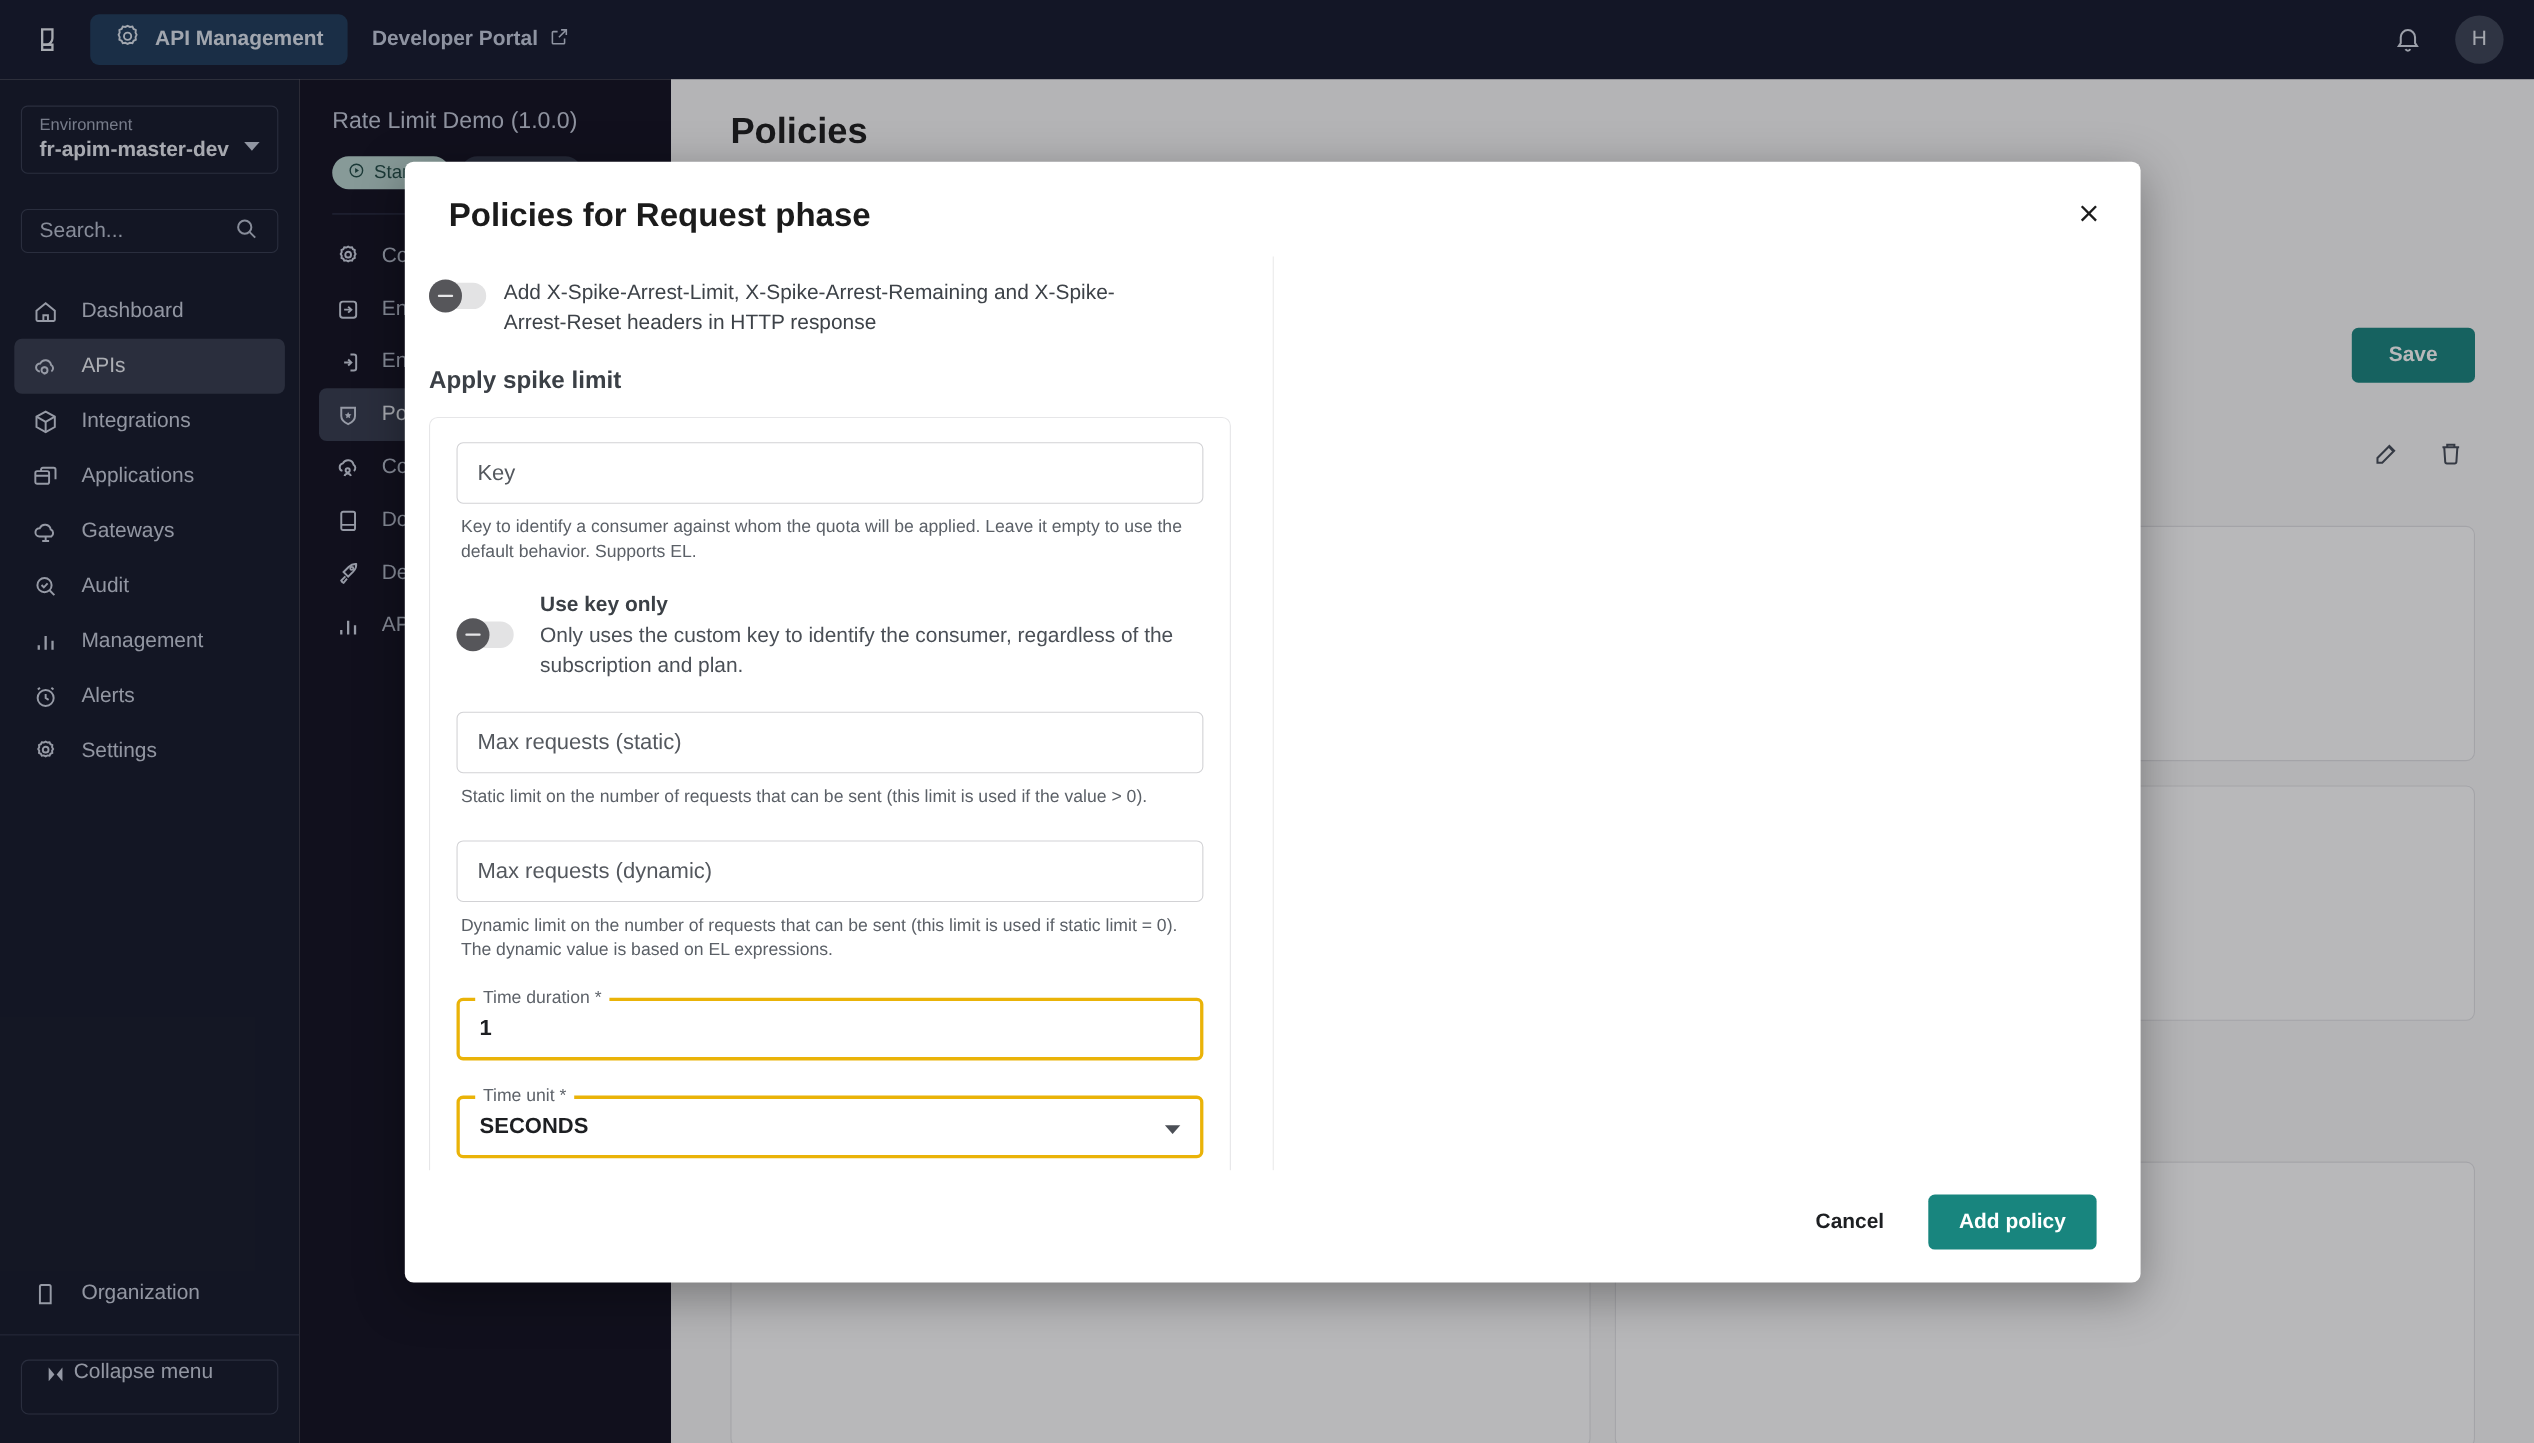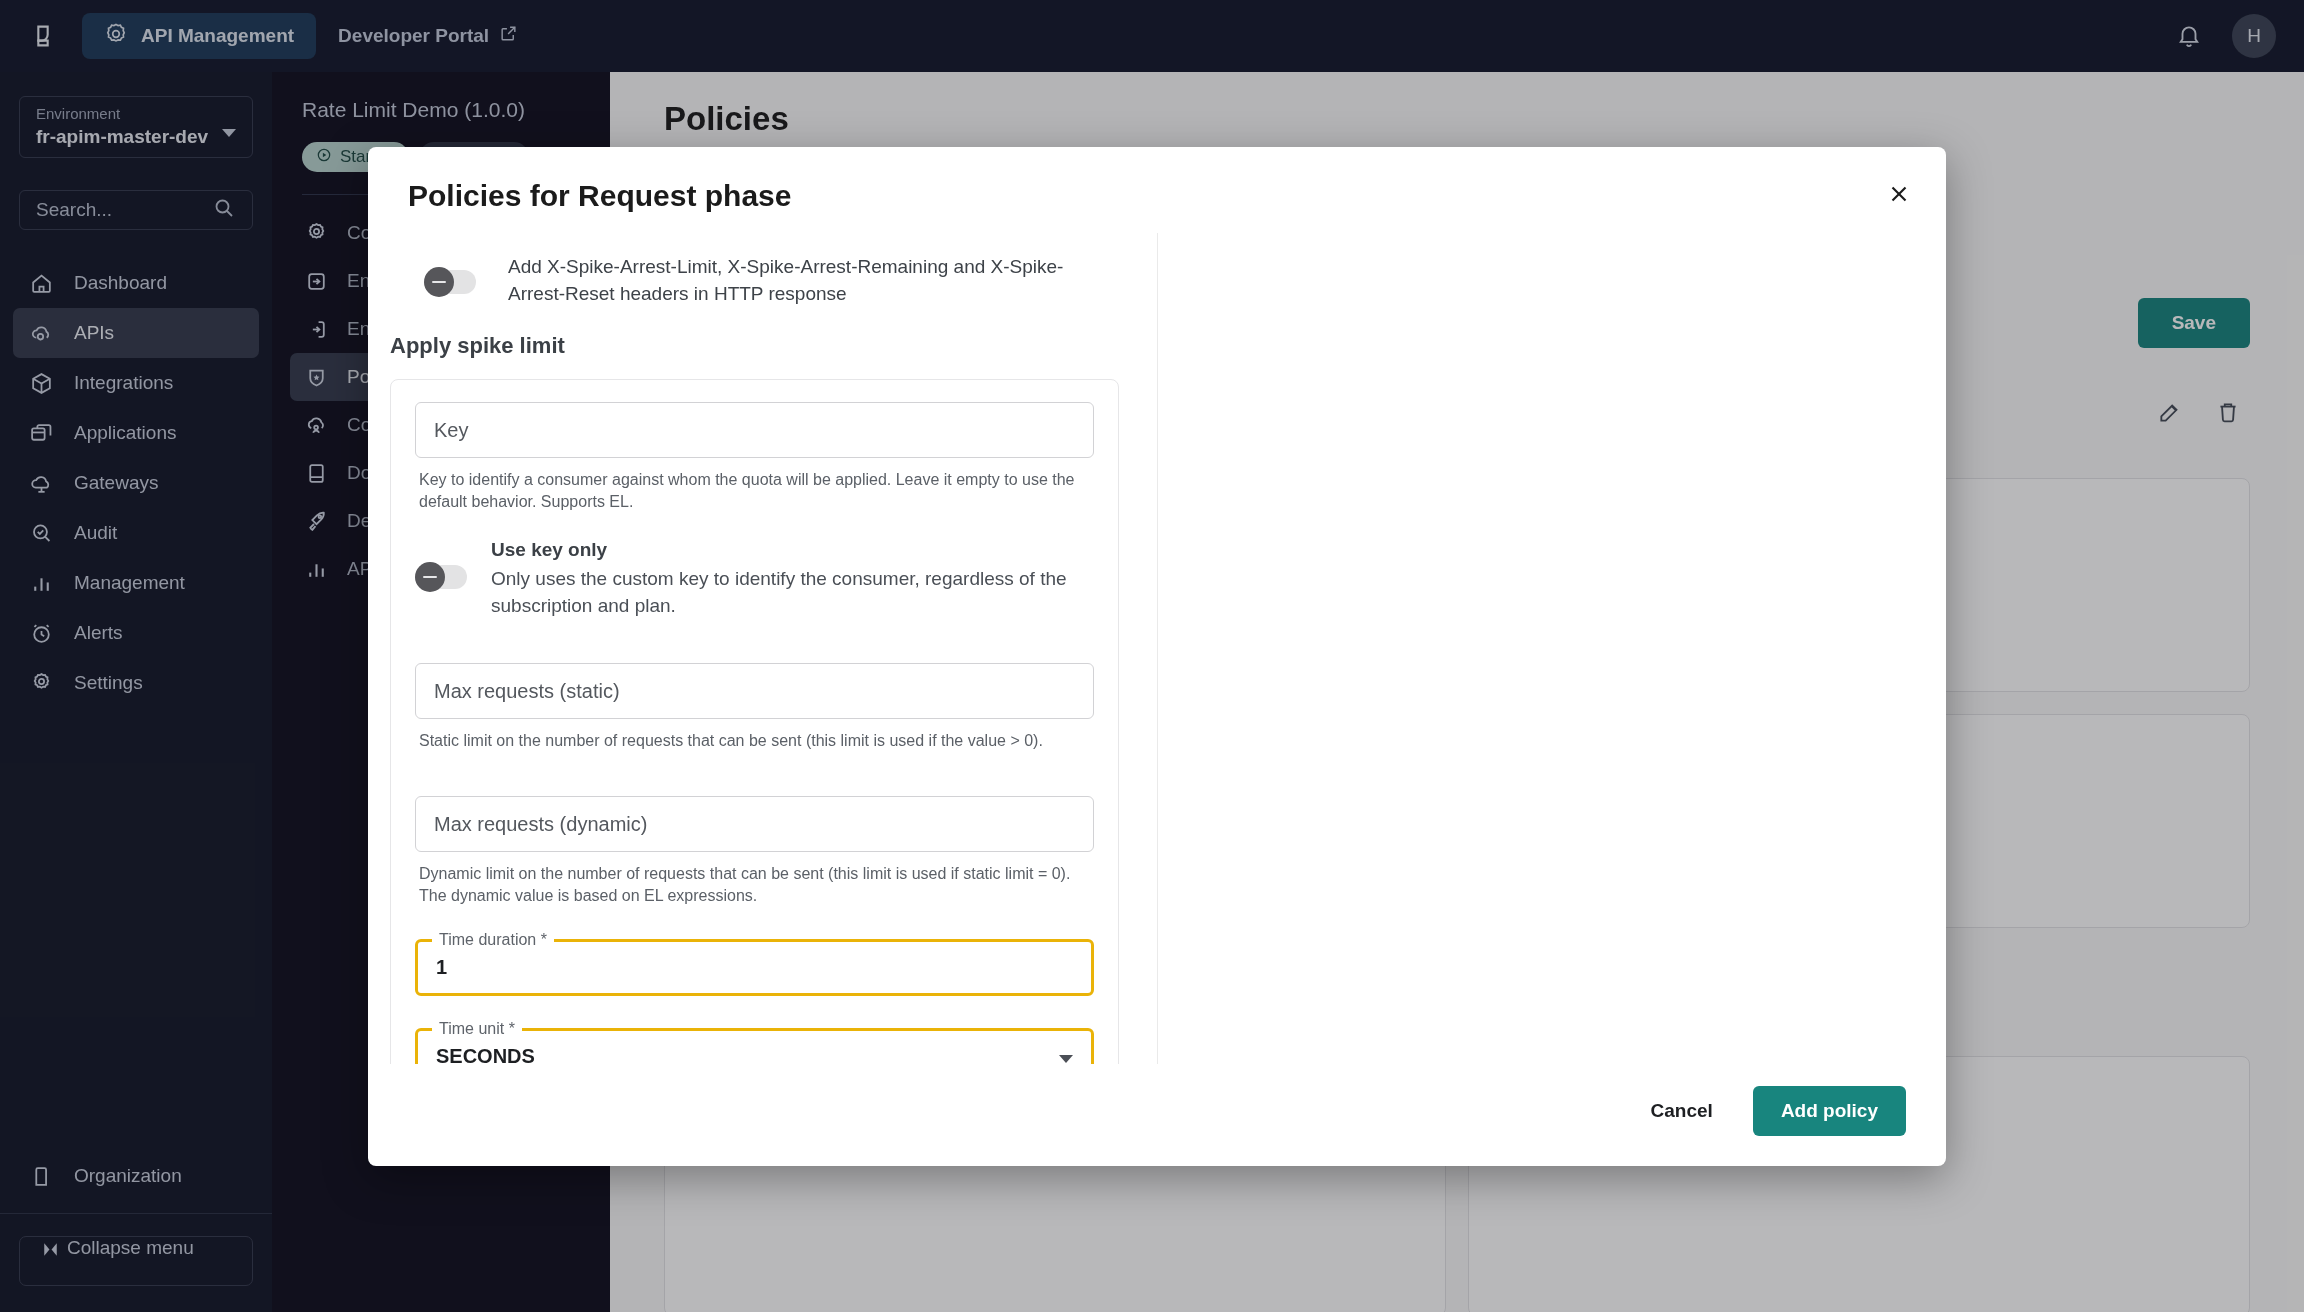--- a/index.html
+++ b/index.html
@@ -177,23 +177,22 @@
     flex: 1 1 auto; display: flex; overflow: hidden;
     border-top: none; position: relative;
   }
   .pane-left {
     width: 790px; border-right: 1px solid #eaeaea;
     padding: 0 38px 0 0; overflow: hidden;
   }
   .pane-right { flex: 1; }
 
   .toggle-row {
-    display: flex; align-items: center; gap: 32px;
+    display: flex; align-items: flex-start; gap: 16px;
     padding: 20px 0 0 22px;
-    margin-left: 34px;
   }
   .switch {
     flex: 0 0 auto; width: 52px; height: 24px; border-radius: 12px;
     background: #e3e3e4; position: relative; margin-top: 4px;
   }
   .switch .knob {
     position: absolute; left: 0; top: -3px; width: 30px; height: 30px;
     border-radius: 50%; background: #56565a;
     display: flex; align-items: center; justify-content: center;
   }
@@ -222,21 +221,21 @@
     margin-top: 11px; padding: 0 4px;
   }
   .inner-toggle {
     display: flex; align-items: flex-start; gap: 24px; margin-top: 26px;
   }
   .it-title { font-size: 19px; font-weight: 700; color: #3b4046; }
   .it-desc {
     font-size: 19px; color: #4a4f56; line-height: 27px; margin-top: 4px;
     max-width: 600px;
   }
-  .field-gap { margin-top: 44px; }
+  .field-gap { margin-top: 28px; }
   
   .ofield {
     position: relative; margin-top: 32px;
     border: 3px solid #eab308; border-radius: 6px;
     height: 57px; display: flex; align-items: center; padding: 0 18px;
   }
   .ofield .legend {
     position: absolute; top: -11px; left: 14px; background: #fff;
     padding: 0 7px; font-size: 16px; color: #5e636a;
   }

